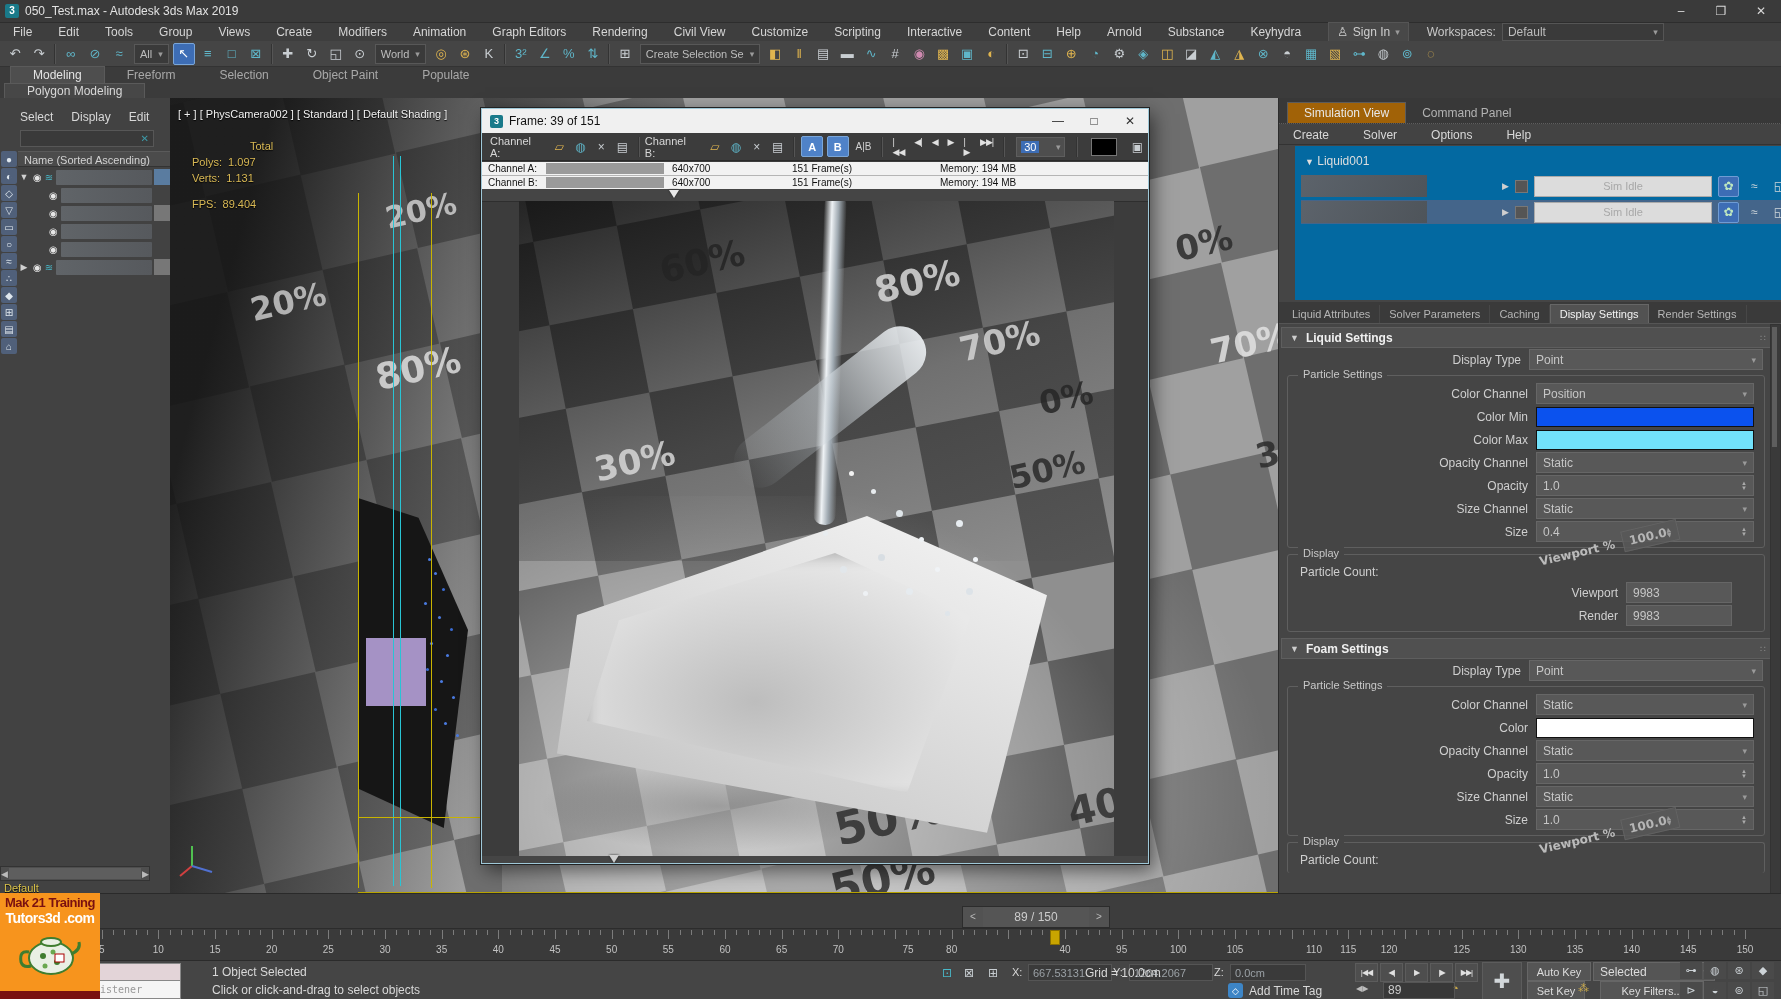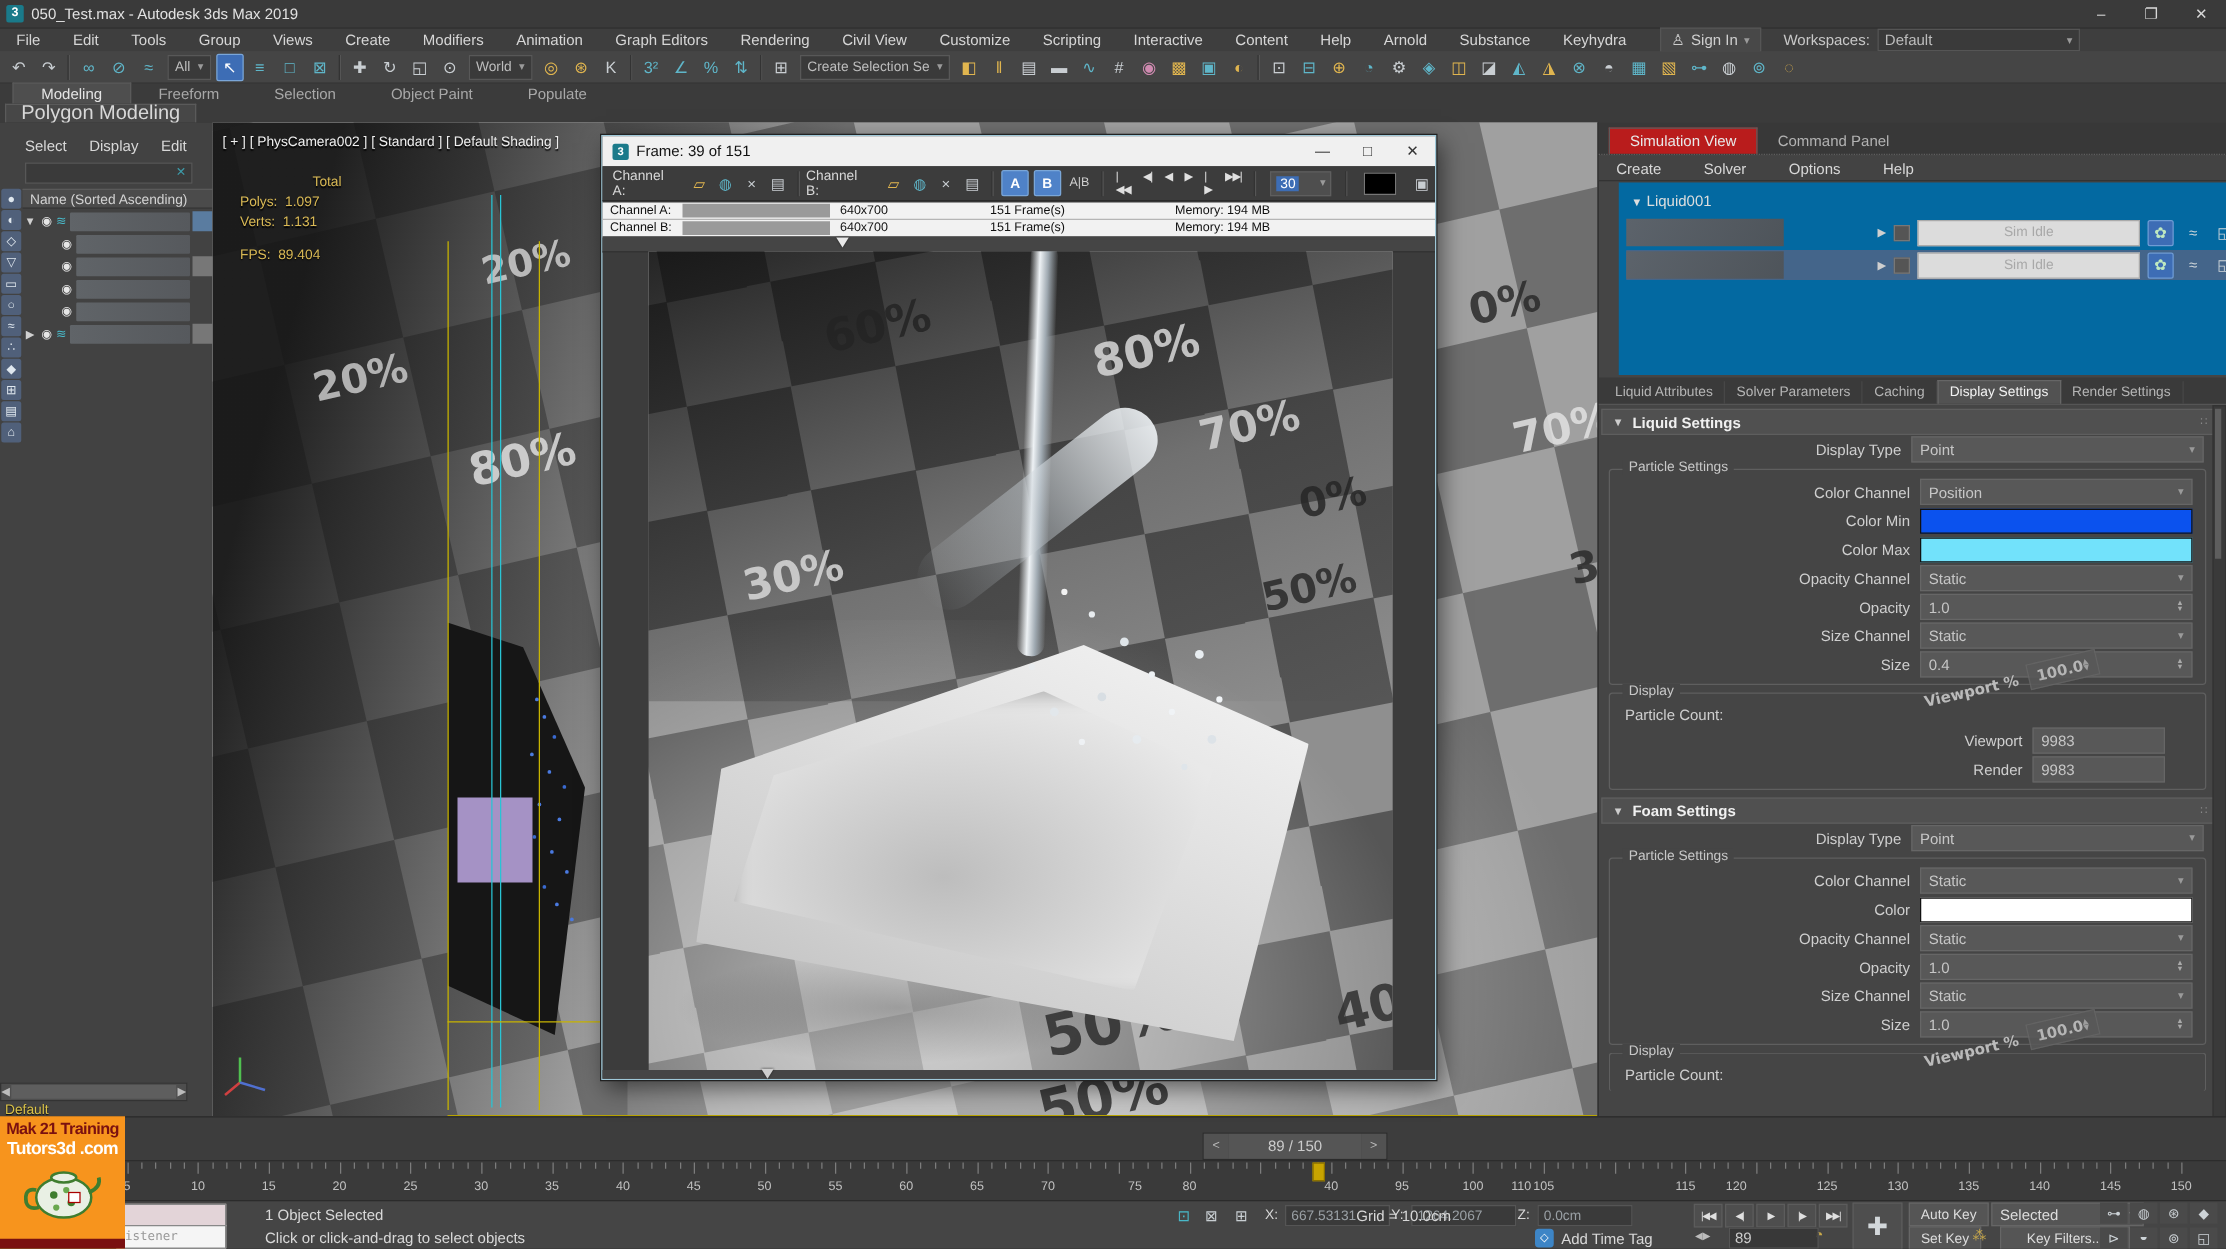--- a/index.html
+++ b/index.html
@@ -23,21 +23,21 @@
   .tbi.t{color:#5fb6c9;} .tbi.y{color:#e0b54f;} .tbi.m{color:#cf8ab0;}
   .tbi.active{background:#3d6db5;color:#fff;border:1px solid #7aa6d8;box-sizing:border-box;}
   .tb-dd{height:18px;background:#3a3a3a;border:1px solid #585858;color:#bdbdbd;display:flex;align-items:center;padding:0 5px;gap:6px;margin:0 3px;font-size:11px;flex:none;}
   .tb-sep{width:1px;height:20px;background:#333;border-right:1px solid #555;margin:0 3px;flex:none;}
   .caret{font-style:normal;font-size:9px;color:#9a9a9a;}
   
   #ribbontabs{left:0;top:67px;width:1781px;height:16px;background:#3b3b3b;display:flex;align-items:flex-end;padding-left:10px;box-sizing:border-box;}
   .rtab{padding:1px 22px;color:#a8a8a8;font-size:12px;}
   .rtab.active{background:#4e4e4e;color:#e4e4e4;border:1px solid #5a5a5a;border-bottom:none;}
   #ribbonsub{left:0;top:83px;width:1781px;height:15px;background:#3b3b3b;border-bottom:1px solid #2f2f2f;}
-  #polytab{position:absolute;left:4px;top:0;padding:0 12px;background:#474747;border:1px solid #5a5a5a;border-bottom:none;color:#d8d8d8;line-height:14px;font-size:16px;}
+  #polytab{position:absolute;left:4px;top:0;padding:0 22px;background:#474747;border:1px solid #5a5a5a;border-bottom:none;color:#d8d8d8;line-height:14px;font-size:12px;}
   
   #explorer{left:0;top:98px;width:170px;height:795px;background:#424242;border-right:1px solid #2e2e2e;}
   #expmenus{position:absolute;left:20px;top:12px;display:flex;gap:18px;color:#d8d8d8;}
   #expsearch{position:absolute;left:20px;top:32px;width:128px;height:15px;background:#3a3a3a;border:1px solid #575757;display:flex;align-items:center;justify-content:flex-end;padding-right:4px;color:#3d9aa8;font-size:10px;}
   #exphead{position:absolute;left:18px;top:53px;width:180px;height:16px;background:#4b4b4b;border-top:1px solid #5a5a5a;border-bottom:1px solid #333;color:#d2d2d2;padding-left:6px;line-height:16px;font-size:11px;box-sizing:border-box;}
   #vtools{position:absolute;left:0;top:53px;width:18px;display:flex;flex-direction:column;gap:1px;}
   #vtools .tbi{width:16px;height:16px;background:#50607a;color:#dfe7ee;font-size:10px;border-radius:2px;margin:0 1px;}
   #erows{position:absolute;left:18px;top:70px;width:152px;}
   .erow{height:18px;display:flex;align-items:center;gap:3px;position:relative;}
   .erow .exp{width:12px;color:#d0d0d0;font-size:9px;text-align:center;}
@@ -94,21 +94,21 @@
   #tub-outer{position:absolute;left:28px;top:315px;width:500px;height:330px;clip-path:polygon(6% 30%,64% 0%,100% 24%,88% 96%,2% 72%);background:linear-gradient(205deg,#f6f6f6,#cfcfcf 70%,#b8b8b8);}
   #tub-inner{position:absolute;left:68px;top:352px;width:400px;height:240px;clip-path:polygon(8% 28%,62% 0%,96% 26%,80% 100%,0% 70%);background:radial-gradient(ellipse at 42% 62%,#bdbdbd,#e9e9e9 75%);box-shadow:inset 0 4px 14px rgba(0,0,0,.25);}
   #tub-shadow{position:absolute;left:20px;top:560px;width:360px;height:90px;background:radial-gradient(ellipse,rgba(60,60,60,.35),rgba(0,0,0,0) 70%);}
   #stream{position:absolute;left:300px;top:-6px;width:22px;height:330px;background:linear-gradient(90deg,rgba(255,255,255,.05),#eef2f5 35%,#9fa9b1 65%,rgba(255,255,255,.05));border-radius:10px;transform:rotate(2deg);}
   #splash{position:absolute;left:196px;top:180px;width:230px;height:52px;background:linear-gradient(90deg,rgba(240,244,247,.9),rgba(200,208,214,.45),rgba(255,255,255,0));transform:rotate(142deg);border-radius:30px;}
   #drops{position:absolute;left:330px;top:270px;width:5px;height:5px;border-radius:50%;background:#f2f2f2;box-shadow:22px 18px 0 #e8ecef,48px 40px 0 1px #dfe5e9,70px 66px 0 #eef2f5,30px 84px 0 1px #d8dee3,86px 96px 0 #f0f3f6,58px 118px 0 1px #e6ebef,96px 140px 0 #dfe5ea,14px 120px 0 #eef1f4,108px 50px 0 1px #e8edf1,124px 86px 0 #f2f5f8,118px 118px 0 1px #dde3e8,-26px 60px 0 #e8ecef,-8px 96px 0 1px #e2e7eb;}
   
   #panel{left:1278px;top:98px;width:503px;height:795px;background:#454545;border-left:1px solid #2c2c2c;}
   #ptabs{position:absolute;left:0;top:0;width:100%;height:26px;background:#383838;border-bottom:1px dotted #5e5e5e;display:flex;align-items:flex-end;padding-left:8px;box-sizing:border-box;}
   .ptab{padding:3px 16px;font-size:12px;color:#b2b2b2;}
-  .ptab.active{background:#b91c1c;color:#e8e8e8;border:1px solid #5c5c5c;border-bottom:none;}
+  .ptab.active{background:#a16207;color:#e8e8e8;border:1px solid #5c5c5c;border-bottom:none;}
   #pmenu{position:absolute;left:0;top:27px;width:100%;height:20px;background:#434343;border-bottom:1px solid #333;display:flex;gap:34px;padding-left:14px;align-items:center;box-sizing:border-box;}
   #pmenu span{color:#d8d8d8;}
   #ptree{position:absolute;left:16px;top:48px;width:100%;height:154px;background:#0369a1;}
   #treeroot{position:absolute;left:10px;top:8px;color:#dedede;}
   .trow{position:absolute;left:6px;width:488px;height:24px;display:flex;align-items:center;gap:6px;}
   .trow.sel{background:#44658a;}
   .trow .thumb{width:126px;height:22px;background:linear-gradient(120deg,#5c636b,#4e545a);}
   .trow .sp{flex:1;}
   .trow .exp{color:#cfcfcf;font-size:9px;}
   .trow .cb{width:11px;height:11px;background:#555;border:1px solid #777;}
@@ -907,21 +907,21 @@
         <span style="left: 680px;">60</span>
         <span style="left: 736.667px;">65</span>
         <span style="left: 793.333px;">70</span>
         <span style="left: 863px;">75</span>
         <span style="left: 906.667px;">80</span>
         <span style="left: 963.333px; margin-top: 38px;">85</span>
         <span style="left: 1020px;">40</span>
         <span style="left: 1076.67px;">95</span>
         <span style="left: 1133.33px;">100</span>
         <span style="left: 1190px;">105</span>
-        <span style="left: 1172px;">110</span>
+        <span style="left: 1269px;">110</span>
         <span style="left: 1303.33px;">115</span>
         <span style="left: 1344px;">120</span>
         <span style="left: 1416.67px;">125</span>
         <span style="left: 1473.33px;">130</span>
         <span style="left: 1530px;">135</span>
         <span style="left: 1586.67px;">140</span>
         <span style="left: 1643.33px;">145</span>
         <span style="left: 1700px;">150</span>
       </div>
   </div>

